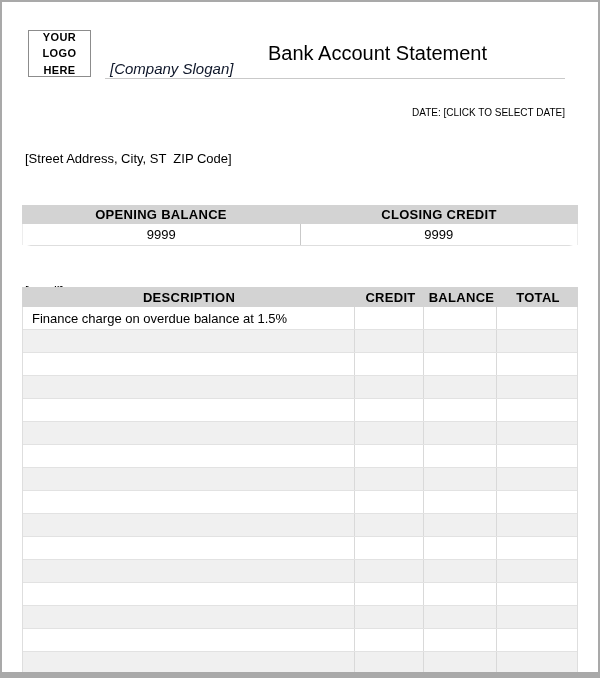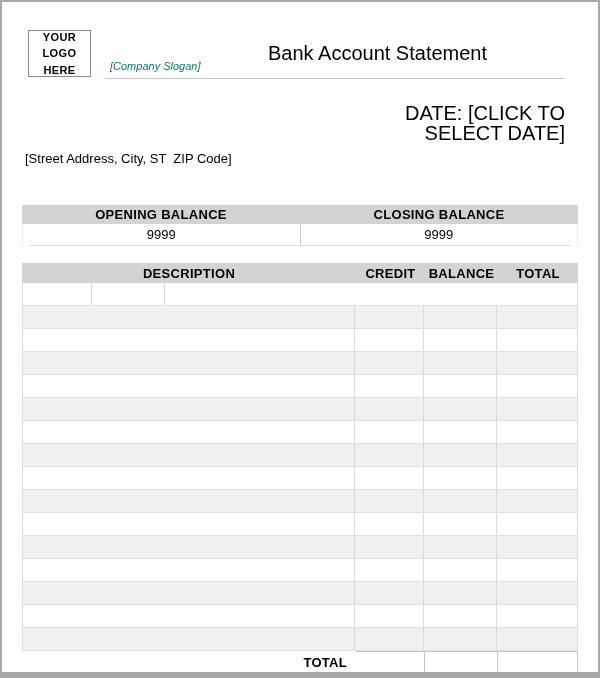--- a/index.html
+++ b/index.html
@@ -23,42 +23,42 @@
     border:1px solid #8c8c8c;
     background:#ffffff;
     display:flex; align-items:center; justify-content:center;
     text-align:center;
     font-size:11px; font-weight:bold; letter-spacing:0.4px;
     line-height:1.5;
     padding:2px 6px;
   }
   .slogan {
     position:absolute; left:108px; top:58px;
-    font-size:11px; font-style:italic; color:#0f766e;
+    font-size:15px; font-style:italic; color:#0f172a;
   }
   .doc-title {
     position:absolute; left:266px; top:40px;
     font-size:20px; font-weight:400; letter-spacing:0px;
     white-space:nowrap;
   }
   .header-rule {
     position:absolute; left:103px; top:76px;
     width:460px; height:1px; background:#c9c9c9;
   }
 
   
   .company-block {
     position:absolute; left:23px; top:102px;
     font-size:13px; line-height:22px;
     white-space:pre-wrap;
   }
   .date-block {
     position:absolute; left:378px; top:101px; width:185px;
     text-align:right;
-    font-size:20px; line-height:20px;
+    font-size:10px; line-height:20px;
   }
 
   
   .balance-table { position:absolute; left:20px; top:203px; width:556px; }
   .bt-header {
     display:flex; height:19px; background:#d3d3d3;
     align-items:center;
   }
   .bt-header > div {
     flex:1; text-align:center;
@@ -68,21 +68,21 @@
   .bt-values > div {
     flex:1; display:flex; align-items:center; justify-content:center;
     font-size:13px; box-sizing:border-box; background:#fff;
   }
   .bt-values > div:first-child { border-right:1px solid #c9c9c9; border-left:1px solid #ededed; }
   .bt-values > div:last-child { border-right:1px solid #ededed; }
 
   
   .tx-table { position:absolute; left:20px; top:261px; width:556px; }
   .tx-header {
-    display:flex; height:20px; background:#d3d3d3; align-items:center;
+    display:flex; height:20px; background:#d3d3d3; align-items:center;margin-top:24px;
   }
   .tx-header > div {
     text-align:center; font-size:13px; font-weight:bold; letter-spacing:0.3px;
     box-sizing:border-box;
   }
   .col-desc   { width:334px; }
   .col-debit  { width:69px; }
   .col-credit { width:73px; }
   .col-total  { width:80px; }
 
@@ -130,37 +130,38 @@
     <div>[Street Address, City, ST  ZIP Code]</div>
     <div>[phone]  [fax]</div>
     <div>[email]</div>
   </div>
 
   <div class="date-block">DATE: [CLICK TO SELECT DATE]</div>
 
   <div class="balance-table">
     <div class="bt-header">
       <div>OPENING BALANCE</div>
-      <div>CLOSING BALANCE</div>
+      <div>CLOSING CREDIT</div>
     </div>
     <div class="bt-values">
       <div>9999</div>
       <div>9999</div>
     </div>
   </div>
 
   <div class="tx-table">
     <div class="tx-header">
       <div class="col-desc">DESCRIPTION</div>
       <div class="col-debit">CREDIT</div>
       <div class="col-credit">BALANCE</div>
       <div class="col-total">TOTAL</div>
     </div>
     <div class="tx-body" id="tx-body">
         <div class="tx-row">
+          <div class="cell description">Finance charge on overdue balance at 1.5%</div>
           <div class="cell debit"></div>
           <div class="cell credit"></div>
           <div class="cell total"></div>
         </div>
         <div class="tx-row alt">
           <div class="cell description"></div>
           <div class="cell debit"></div>
           <div class="cell credit"></div>
           <div class="cell total"></div>
         </div>

